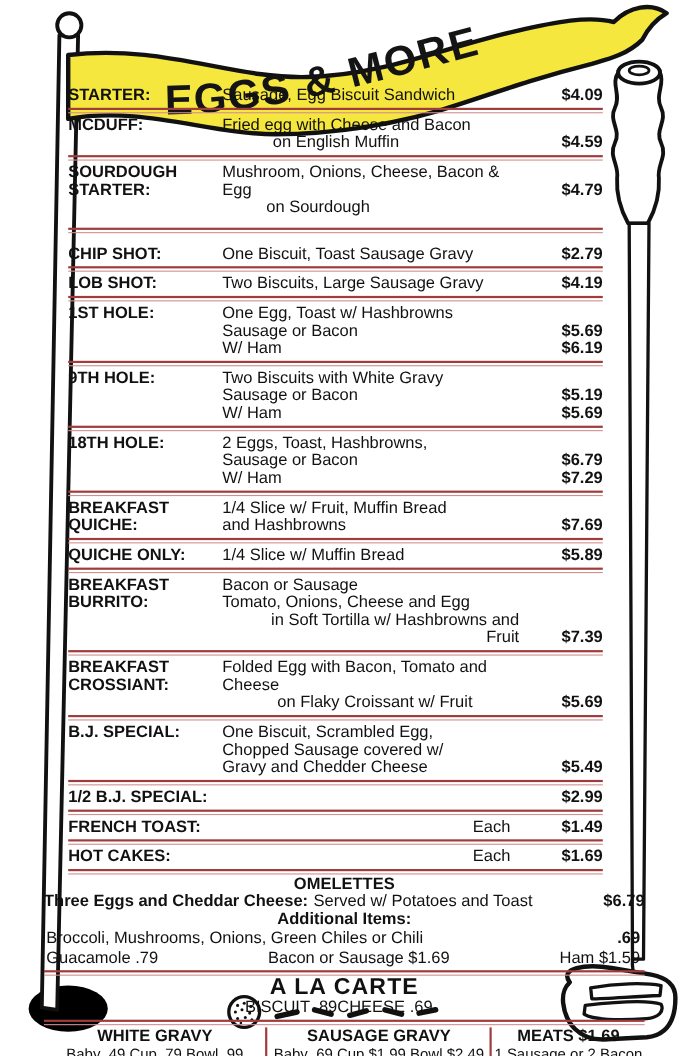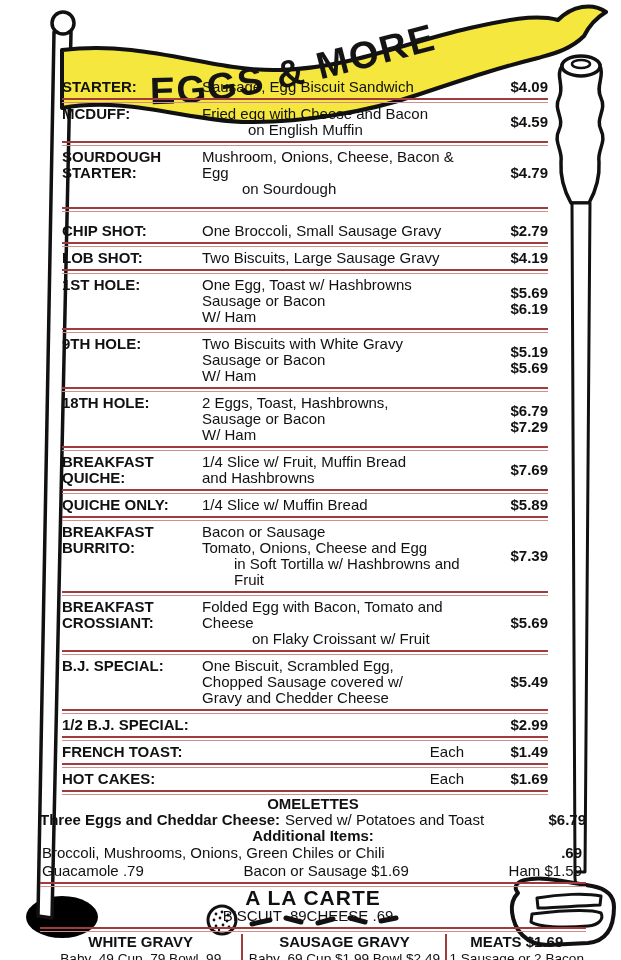--- a/index.html
+++ b/index.html
@@ -5,23 +5,23 @@
   html,body{margin:0;padding:0;background:#ffffff;}
   .page{position:relative;width:621px;height:960px;background:#ffffff;overflow:hidden;
         font-family:"Liberation Sans",sans-serif;color:#111;}
   svg.decor{position:absolute;left:0;top:0;z-index:1;}
   .content{position:absolute;left:62px;top:77px;width:486px;z-index:2;font-size:15px;line-height:16px;}
   .row{display:flex;align-items:stretch;padding:2px 0;}
   .nm{width:140px;font-weight:700;white-space:nowrap;}
   .nm.wauto{width:auto;}
   .ds{flex:1;padding-right:4px;}
   .ds .l{min-height:16px;}
-  .i32{padding-left:32px;} .i40{padding-left:40px;} .i46{padding-left:46px;} .i50{padding-left:50px;}
+  .i32{padding-left:32px;text-align:right;} .i40{padding-left:40px;} .i46{padding-left:46px;} .i50{padding-left:50px;}
   .ds.each{text-align:right;font-weight:400;padding-right:12px;}
-  .pr{width:72px;text-align:right;font-weight:700;display:flex;flex-direction:column;justify-content:center;}
+  .pr{width:72px;text-align:right;font-weight:700;display:flex;flex-direction:column;justify-content:flex-end;}
   .sep{height:2px;border-top:2px solid #A03C3C;border-bottom:1px solid #D08F8F;margin:1px 0;}
   .sep.gap{margin:8px 0 9px 0;}
   .bottom{margin-left:-22px;width:546px;}
   .c{text-align:center;font-weight:700;}
   .om-line{display:flex;align-items:baseline;white-space:nowrap;}
   .om-line .b{font-weight:700;}
   .om-line .r{font-weight:400;margin-left:5px;}
   .spacer{flex:1;}
   .addl-line{display:flex;padding:1px 4px 1px 2px;}
   .addl-line .price{font-weight:700;}
@@ -127,21 +127,21 @@
     </div>
     <div class="pr" style="justify-content:center;">
           <div>$4.79</div>
         </div>
   </div>
   <div class="sep gap"></div>
 
   <div class="row">
     <div class="nm">CHIP SHOT:</div>
     <div class="ds">
-          <div class="l">One Broccoli, Small Sausage Gravy</div>
+          <div class="l">One Biscuit, Toast Sausage Gravy</div>
         </div>
     <div class="pr">
           <div>$2.79</div>
         </div>
   </div>
   <div class="sep"></div>
 
   <div class="row">
     <div class="nm">LOB SHOT:</div>
     <div class="ds">

